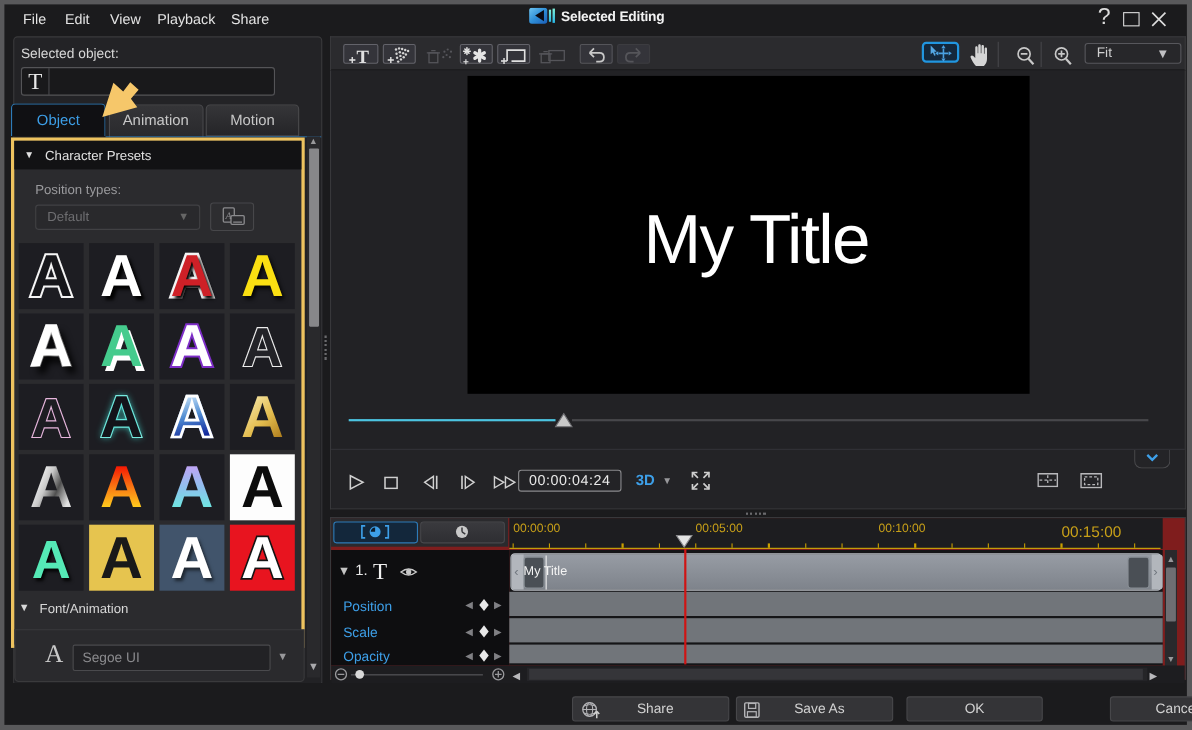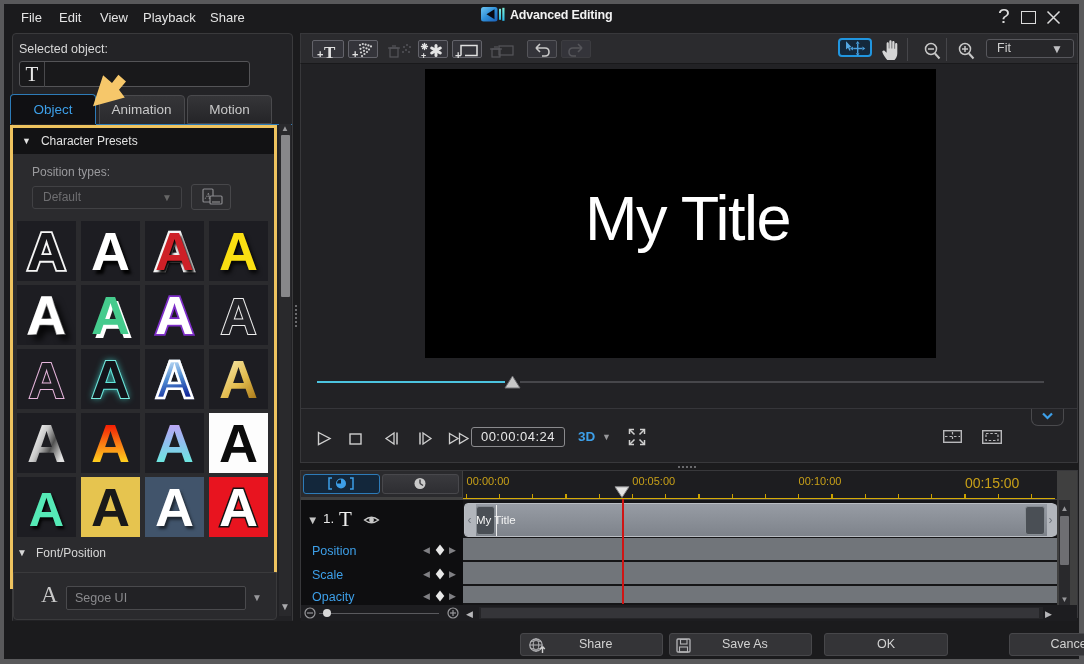--- a/index.html
+++ b/index.html
@@ -10,21 +10,21 @@
 
 .menu { position:absolute; top:10px; color:#e4e4e4; font-size:13px; }
 
 #lpanel { position:absolute; left:12px; top:33px; width:281px; height:588px; background:#232326; border:1px solid #3a3a3c; border-radius:4px 4px 0 0; }
 
 #presets { position:absolute; left:-3px; top:91px; width:267px; height:464px; border:3px solid #eec35f; background:#2b2b2e; }
 .cell { position:absolute; width:59px; height:60px; background:#1d1d22; overflow:hidden; text-align:center; font-weight:bold; font-size:54px; line-height:60px; }
 
 #toolbar { position:absolute; left:300px; top:33px; width:778px; height:31px; background:#2b2b2e; border:1px solid #38383b; border-bottom:1px solid #19191b; }
 #preview { position:absolute; left:300px; top:64px; width:778px; height:399px; background:#222225; border:1px solid #38383b; border-top:none; }
-#timeline { position:absolute; left:300px; top:470px; width:778px; height:148px; background:#404040; border:1px solid #38383b; }
+#timeline { position:absolute; left:300px; top:470px; width:778px; height:148px; background:#7f1d1d; border:1px solid #38383b; }
 .tbbtn { position:absolute; top:6px; height:18px; border:1px solid #63636a; border-radius:2px; background:#34343a; color:#d8d8d8; text-align:center; }
 .kblue { color:#3d9fe8; }
 svg { display:block; }
 
 .kf { position:absolute; left:120px; width:40px; height:16px; }
 .kf::before { content:"◀"; position:absolute; left:2px; top:3px; color:#808084; font-size:9px; }
 .kf::after { content:"▶"; position:absolute; left:28px; top:3px; color:#808084; font-size:9px; }
 .kf .d { position:absolute; left:14px; top:2px; width:10px; height:12px; }
 .bbtn { position:absolute; top:633px; height:23px; background:#343437; border:1px solid #47474a; border-radius:3px; color:#d2d2d2; font-size:12.5px; text-align:center; line-height:21px; }
 
@@ -72,21 +72,21 @@
 <linearGradient id="lg2" x1="0" y1="0" x2="0" y2="1">
         <stop offset="0" stop-color="#7ef0d8"></stop>
         <stop offset="1" stop-color="#28b8e8"></stop>
       </linearGradient>
     </defs>
 <rect x="0" y="0" width="16.5" height="14.5" rx="2.5" fill="url(#lg1)"></rect>
 <polygon points="13.5,2.2 13.5,12.3 5.5,7.2" fill="#0a0a12"></polygon>
 <rect x="18" y="1.8" width="2" height="11" fill="url(#lg2)"></rect>
 <rect x="21.3" y="0.8" width="2.2" height="13" fill="url(#lg2)"></rect>
 </svg>
-<div class="abs" style="left:510px; top:8px; color:#f2f2f2; font-size:12.5px; font-weight:bold; letter-spacing:-0.2px;">Advanced Editing</div>
+<div class="abs" style="left:510px; top:8px; color:#f2f2f2; font-size:12.5px; font-weight:bold; letter-spacing:-0.2px;">Selected Editing</div>
 
 <div class="abs" style="left:998px; top:4px; color:#dcdcdc; font-size:21px; font-weight:normal;">?</div>
 <div class="abs" style="left:1021px; top:11px; width:15px; height:13px; border:1.6px solid #dcdcdc;"></div>
 <svg class="abs" style="left:1046px; top:10px;" width="15" height="15" viewBox="0 0 15 15">
     <path d="M1.5 1.5 L13.5 13.5 M13.5 1.5 L1.5 13.5" stroke="#dcdcdc" stroke-width="1.5"></path>
   </svg>
 
 <div id="lpanel">
   <div class="abs" style="left:6px; top:8px; color:#d8d8d8; font-size:12.5px;">Selected object:</div>
   <div class="abs" style="left:6px; top:27px; width:231px; height:26px; border:1px solid #545457; border-radius:3px; background:#19191b;">
@@ -131,21 +131,21 @@
         <div class="cell c15" style="left:132px; top:285px;"><span>A</span></div>
         <div class="cell c16" style="left:196px; top:285px;"><span>A</span></div>
         <div class="cell c17" style="left:4px; top:349px;"><span>A</span></div>
         <div class="cell c18" style="left:68px; top:349px;"><span>A</span></div>
         <div class="cell c19" style="left:132px; top:349px;"><span>A</span></div>
         <div class="cell c20" style="left:196px; top:349px;"><span>A</span></div>
       </div>
   </div>
 
   <div class="abs" style="left:4px; top:513px; color:#d8d8d8; font-size:10px;">▼</div>
-  <div class="abs" style="left:23px; top:512px; color:#d8d8d8; font-size:12px;">Font/Position</div>
+  <div class="abs" style="left:23px; top:512px; color:#d8d8d8; font-size:12px;">Font/Animation</div>
   <div class="abs" style="left:0px; top:538px; width:264px; height:48px; background:#2a2a2d; border:1px solid #3a3a3c; border-radius:0 0 4px 4px;">
     <div class="abs" style="left:27px; top:9px; color:#c8c8c8; font-family:'Liberation Serif',serif; font-size:23px;">A</div>
     <div class="abs" style="left:52px; top:13px; width:180px; height:24px; border:1px solid #4a4a4d; border-radius:2px; background:#222225; color:#8a8a8d; font-size:12.5px; line-height:22px;"><span style="margin-left:8px;">Segoe UI</span></div>
     <div class="abs" style="left:238px; top:19px; color:#98989b; font-size:10px;">▼</div>
   </div>
 
   <div class="abs" style="left:266px; top:90px; width:12px; height:492px; background:#29292c;">
     <div class="abs" style="left:2px; top:0px; color:#98989b; font-size:8px;">▲</div>
     <div class="abs" style="left:1.5px; top:11px; width:9px; height:162px; background:#87878a; border-radius:1px;"></div>
     <div class="abs" style="left:1px; top:477px; color:#aaaaad; font-size:10px;">▼</div>

